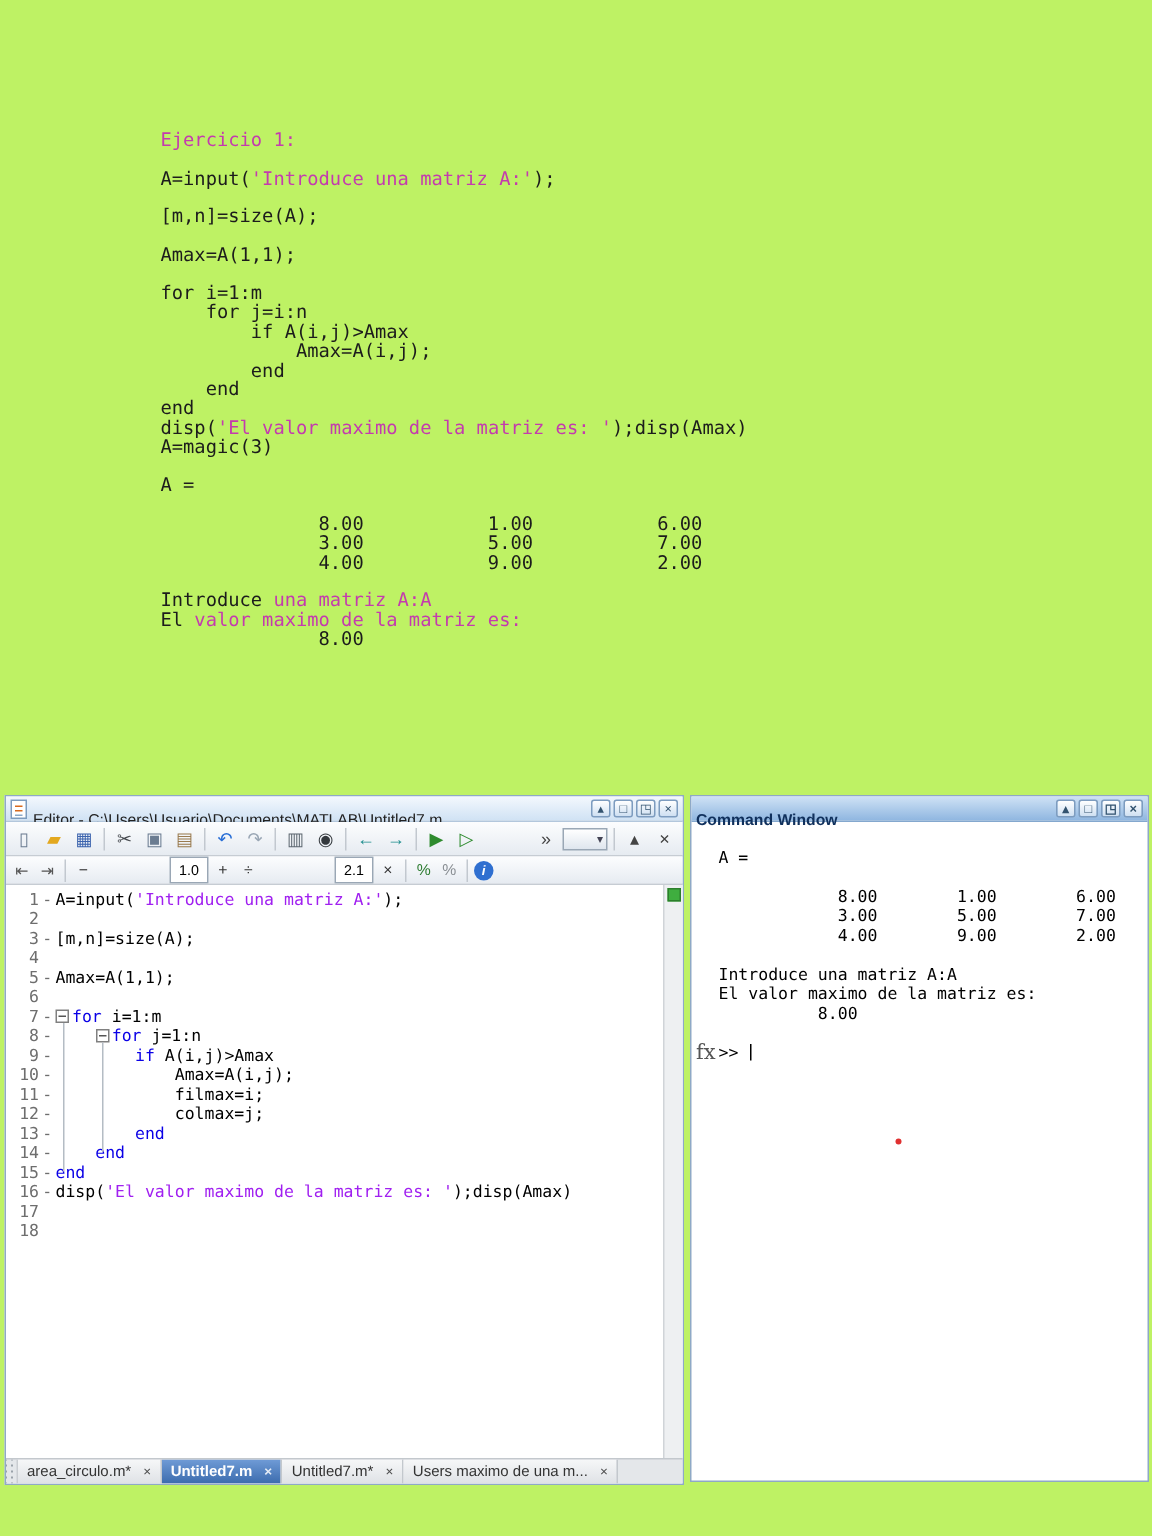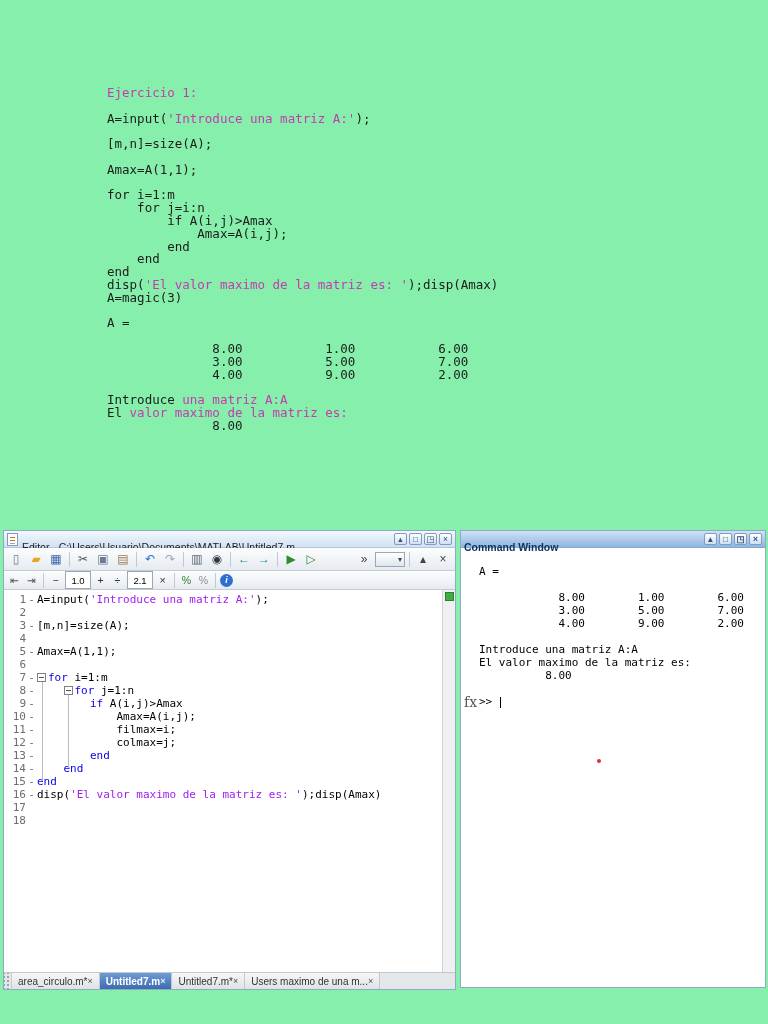--- a/index.html
+++ b/index.html
@@ -1,17 +1,17 @@
 <!DOCTYPE html>
 <html><head>
 <meta charset="utf-8">
 <style>
   *{margin:0;padding:0;box-sizing:border-box;}
   html,body{width:768px;height:1024px;background:#fff;font-family:"Liberation Sans",sans-serif;}
-  .page{position:relative;width:768px;height:1024px;background:#86efac;overflow:hidden;}
+  .page{position:relative;width:768px;height:1024px;background:#bef264;overflow:hidden;}
 
   
   .doc{position:absolute;left:107px;top:87px;font-family:"DejaVu Sans Mono",monospace;
        font-size:12.5px;line-height:12.8px;color:#1c1c1c;}
   .docline{white-space:pre;height:12.8px;}
 
   .tok-t{color:inherit;}
   .tok-k{color:#0b00e6;}
   .tok-s{color:#a020f0;}
   .tok-m{color:#c43bae;}
@@ -37,21 +37,21 @@
   .toolbar{display:flex;align-items:center;gap:2px;padding:1px 3px;flex:none;
            background:linear-gradient(#fcfdfe,#e6ebf1);border-bottom:1px solid #c6ccd3;}
   .tb1{height:23px;}
   .tb2{height:19px;}
   .tb-icon{width:18px;height:18px;display:flex;align-items:center;justify-content:center;
            font-size:12px;border-radius:2px;flex:none;}
   .tb2 .tb-icon{width:15px;height:15px;font-size:10.5px;}
   .tb-sep{width:1px;height:15px;background:#c2c8cf;margin:0 2px;flex:none;}
   .tb-spacer{flex:1;}
   .tb-field{width:26px;height:18px;background:#fff;border:1px solid #9aa7b5;font-size:9.5px;
-            display:flex;align-items:center;justify-content:center;flex:none;}
+            display:flex;align-items:center;justify-content:center;flex:none;margin-left:48px;}
   .tb-dropdown{width:30px;height:15px;border:1px solid #9aa7b5;background:linear-gradient(#fff,#dfe6ee);
             font-size:8px;display:flex;align-items:center;justify-content:flex-end;padding:0 2px;color:#445;flex:none;}
   .tb-circle{width:13px;height:13px;border-radius:50%;background:#2f6fd0;color:#fff;font-size:9px;
             font-weight:bold;display:flex;align-items:center;justify-content:center;font-style:italic;flex:none;}
 
   
   .codearea{position:relative;flex:1;background:#fff;overflow:hidden;display:flex;}
   .codepane{flex:1;font-family:"DejaVu Sans Mono",monospace;font-size:11px;line-height:13px;padding-top:3px;overflow:hidden;}
   .crow{display:flex;white-space:pre;height:13px;}
   .lnum{width:22px;text-align:right;color:#6e6e6e;flex:none;}
@@ -64,21 +64,21 @@
   .foldline.f1{left:38px;top:92px;height:99px;}
   .foldline.f2{left:64px;top:105px;height:73px;}
   .analyzer{width:13px;background:#eef0f2;border-left:1px solid #d0d4d8;flex:none;position:relative;}
   .analyzer-ok{position:absolute;top:2px;left:2px;width:9px;height:9px;background:#3fae3f;border:1px solid #2c7f2c;}
 
   
   .tabbar{height:17px;background:#e4e7ea;border-top:1px solid #c3c8cd;display:flex;align-items:stretch;
           font-size:10px;flex:none;overflow:hidden;}
   .tab-grip{width:8px;border-right:1px solid #c9cdd1;flex:none;
             background-image:radial-gradient(#9aa2aa 1px,transparent 1px);background-size:4px 4px;background-position:2px 2px;}
-  .tab{display:flex;align-items:center;gap:0;padding:0 6px;border-right:1px solid #c3c8cd;
+  .tab{display:flex;align-items:center;gap:8px;padding:0 6px;border-right:1px solid #c3c8cd;
        background:linear-gradient(#f6f7f8,#dfe2e6);color:#333;white-space:nowrap;}
   .tab.active{background:linear-gradient(#6f9bd6,#3c6cae);color:#fff;font-weight:bold;}
   .tab-close{font-size:9px;opacity:.85;}
 
   
   .cmdbody{position:relative;flex:1;font-family:"DejaVu Sans Mono",monospace;font-size:11px;
            line-height:13px;padding:4px 2px 0 18px;color:#000;overflow:hidden;}
   .cmdrow{position:relative;white-space:pre;height:13px;}
   .fx{position:absolute;left:-15px;top:1px;font-family:"DejaVu Serif",serif;
       font-size:14px;color:#555;}

